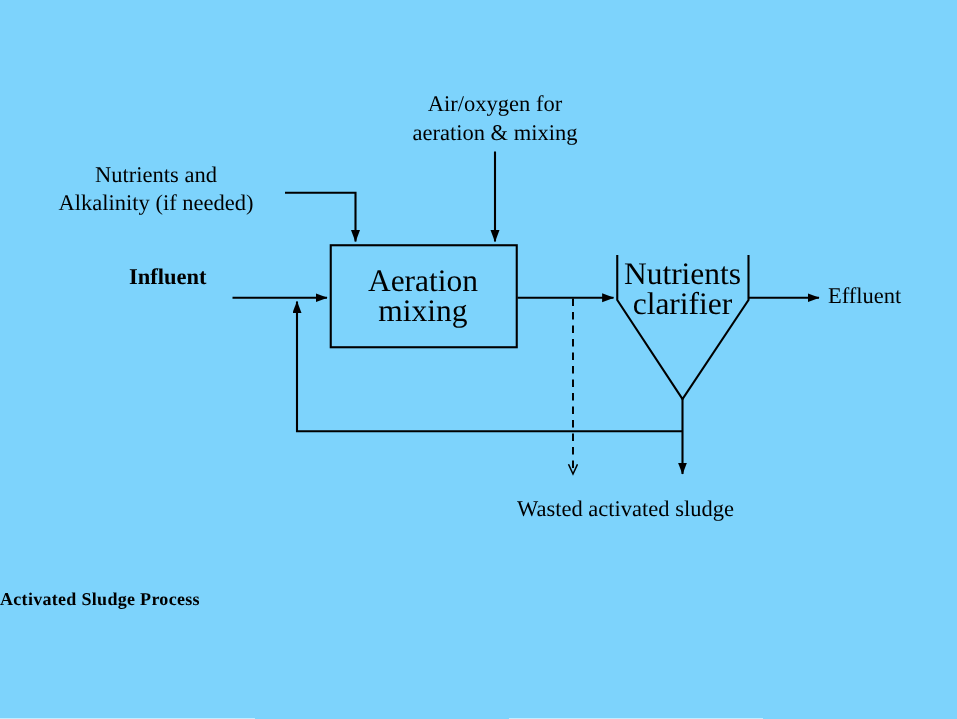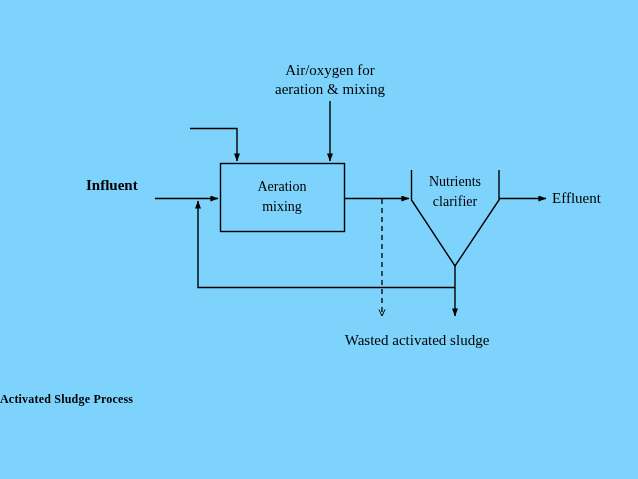--- a/index.html
+++ b/index.html
@@ -30,21 +30,21 @@
     line-height: 19px;
     color: #000000;
     white-space: nowrap;
   }
   .lbl.center { text-align: center; transform: translateX(-50%); }
   .box-label {
     position: absolute;
     text-align: center;
     transform: translateX(-50%);
     font-family: "Liberation Serif", "DejaVu Serif", serif;
-    font-size: 14px;
+    font-size: 21px;
     line-height: 20px;
     white-space: nowrap;
   }
   #title {
     position: absolute;
     left: 0;
     top: 392px;
     width: 638px;
     text-align: left;
     font-family: "Liberation Serif", "DejaVu Serif", serif;
@@ -88,20 +88,24 @@
     <path d="M455,287.5 L198,287.5 L198,201" fill="none" stroke="#000000" stroke-width="1.4" marker-end="url(#arrowSolid)"></path>
 
     <line x1="382" y1="199" x2="382" y2="316" stroke="#000000" stroke-width="1.3" stroke-dasharray="5,4" marker-end="url(#arrowOpen)"></line>
   </svg>
 
   <div class="lbl center" style="left:330px; top:61px;">
     <div>Air/oxygen for</div>
     <div>aeration &amp; mixing</div>
   </div>
 
+  <div class="lbl center" style="left:104px; top:108px;">
+    <div>Nutrients and</div>
+    <div>Alkalinity (if needed)</div>
+  </div>
 
   <div class="lbl" style="left:86px; top:176px;font-weight:bold;">Influent</div>
 
   <div class="box-label" style="left:282px; top:177px;">
     <div>Aeration</div>
     <div>mixing</div>
   </div>
 
   <div class="box-label" style="left:455px; top:172px;">
     <div>Nutrients</div>

